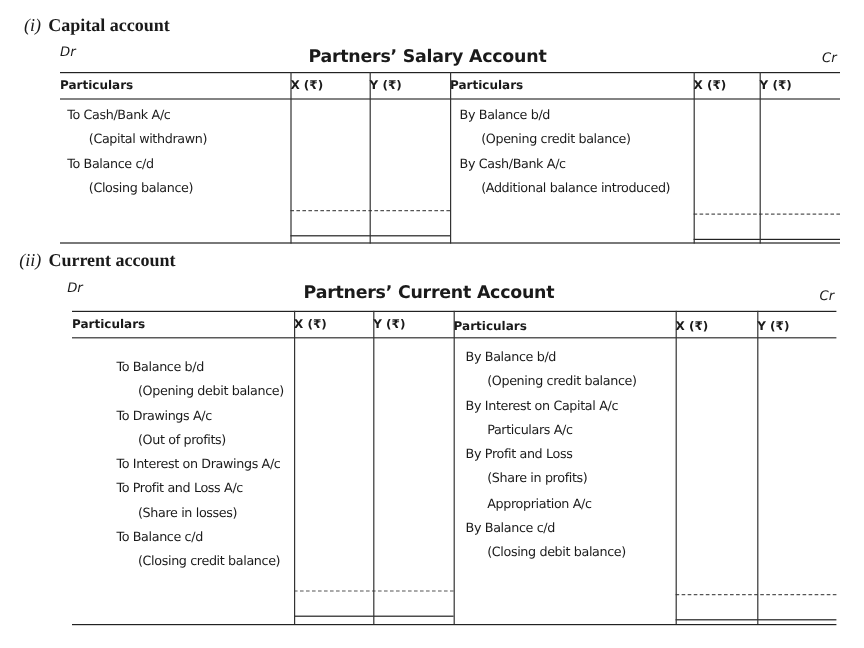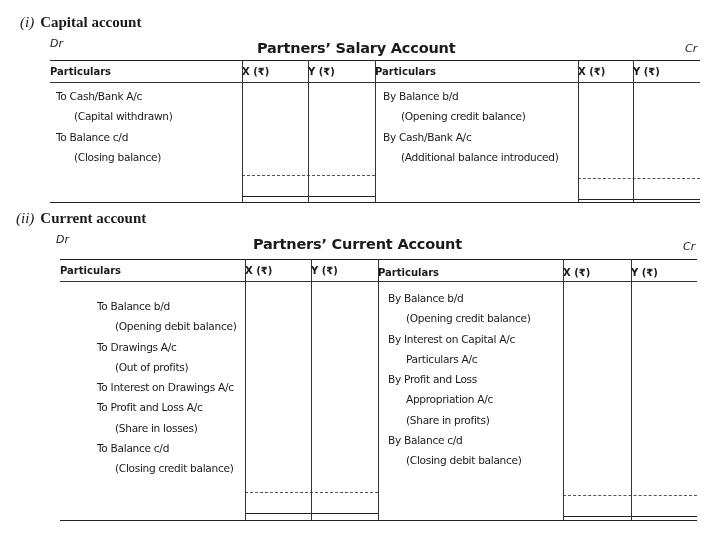--- a/index.html
+++ b/index.html
@@ -106,18 +106,18 @@
     <div>To Balance c/d</div>
     <div class="ind">(Closing credit balance)</div>
   </div>
 
   <div class="lines" style="left:388px; top:288px;">
     <div>By Balance b/d</div>
     <div class="ind">(Opening credit balance)</div>
     <div>By Interest on Capital A/c</div>
     <div class="ind">Particulars A/c</div>
     <div>By Profit and Loss</div>
+    <div class="ind">(Share in profits)</div>
     <div class="ind">Appropriation A/c</div>
-    <div class="ind">(Share in profits)</div>
     <div>By Balance c/d</div>
     <div class="ind">(Closing debit  balance)</div>
   </div>
 </div>
 
 </body></html>

